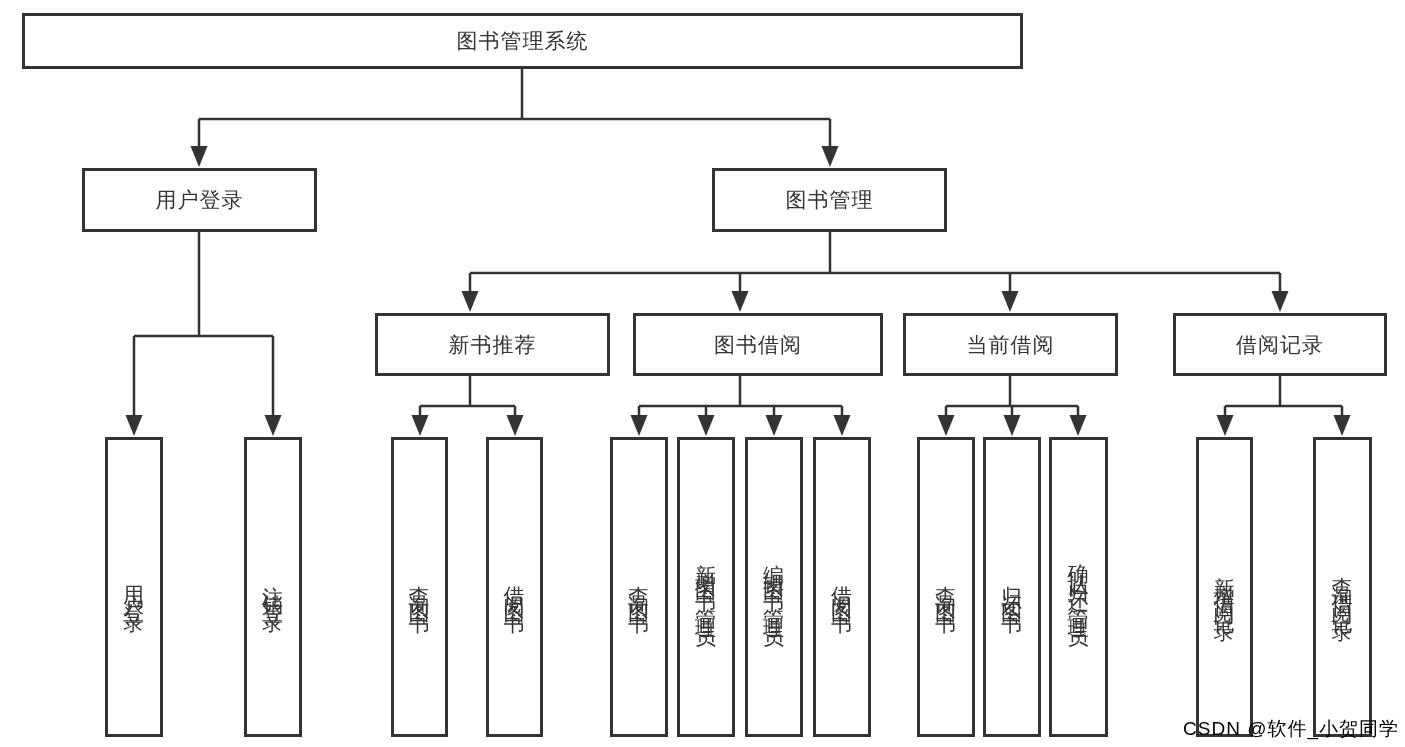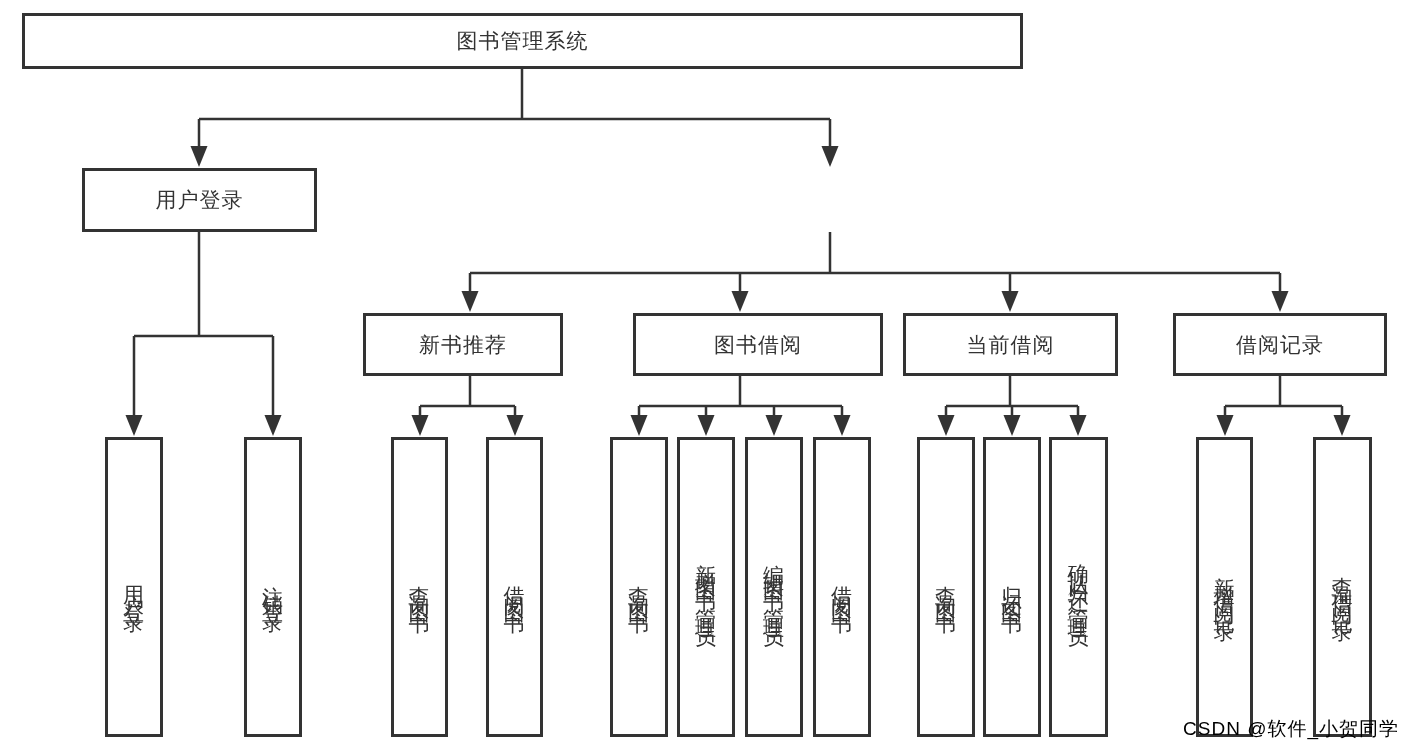--- a/index.html
+++ b/index.html
@@ -64,22 +64,25 @@
     </g>
   </svg>
 
   <div class="node box-h" style="left:22px;top:13px;width:1001px;height:56px">
     <span>图书管理系统</span>
   </div>
 
   <div class="node box-h" style="left:82px;top:168px;width:235px;height:64px">
     <span>用户登录</span>
   </div>
+  <div class="node box-h" style="left:712px;top:168px;width:235px;height:64px">
+    <span>图书管理</span>
+  </div>
 
-  <div class="node box-h" style="left:363px;top:313px;width:200px;height:63px">
+  <div class="node box-h" style="left:375px;top:313px;width:235px;height:63px">
     <span>新书推荐</span>
   </div>
   <div class="node box-h" style="left:633px;top:313px;width:250px;height:63px">
     <span>图书借阅</span>
   </div>
   <div class="node box-h" style="left:903px;top:313px;width:215px;height:63px">
     <span>当前借阅</span>
   </div>
   <div class="node box-h" style="left:1173px;top:313px;width:214px;height:63px">
     <span>借阅记录</span>

